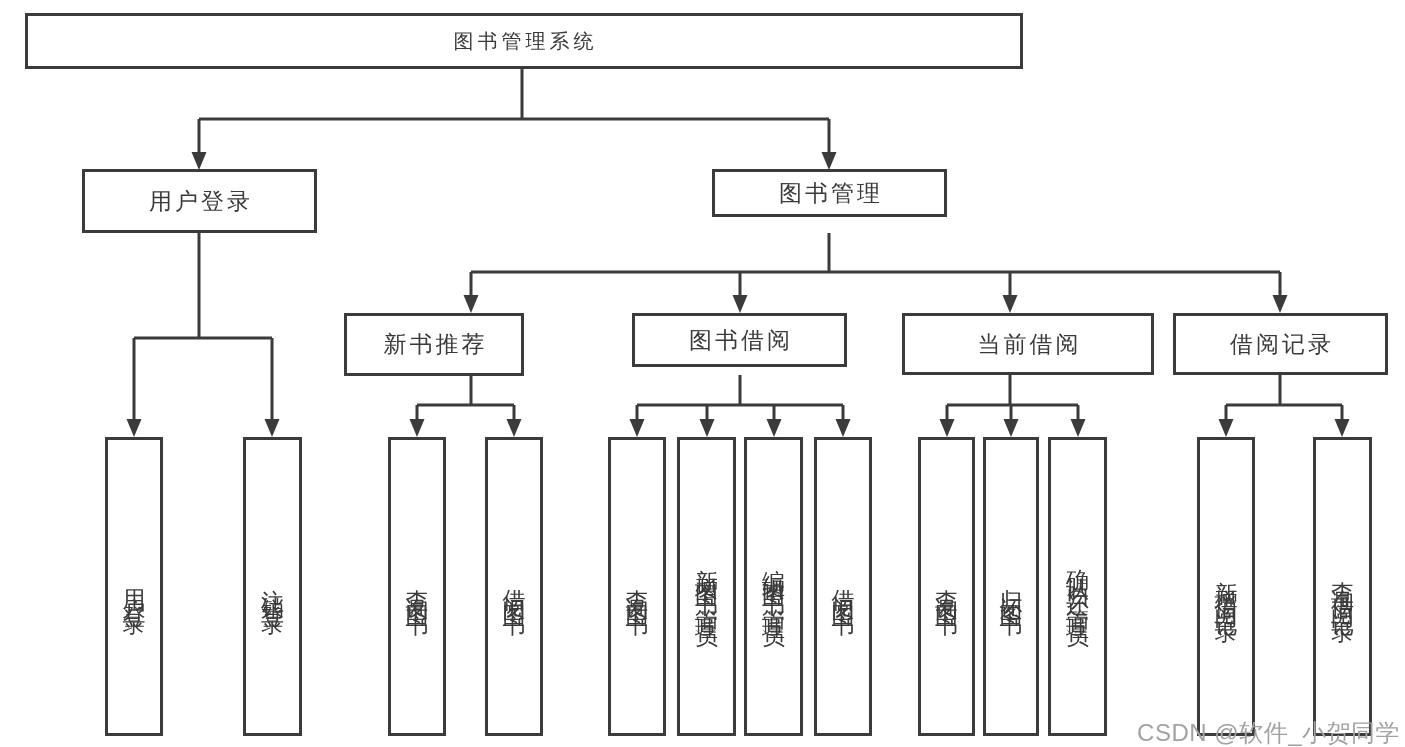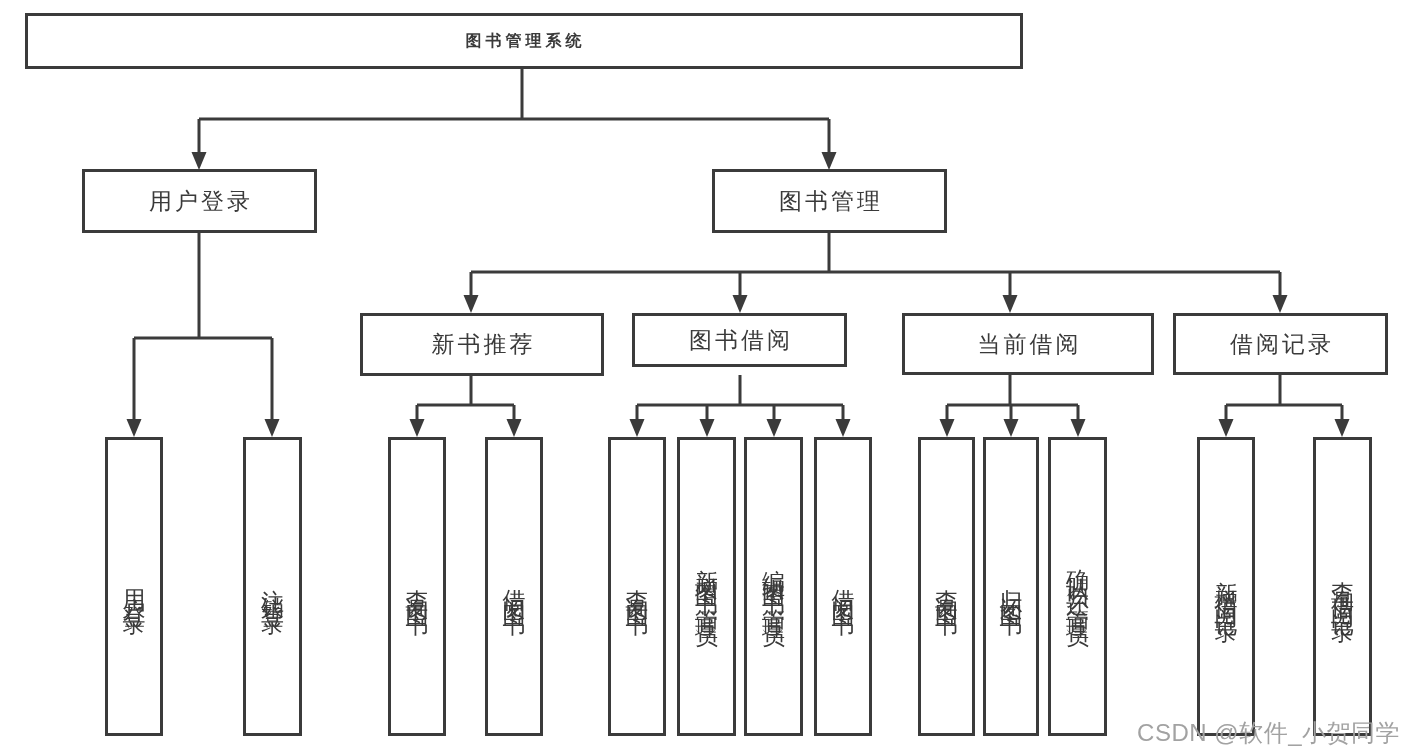--- a/index.html
+++ b/index.html
@@ -36,21 +36,21 @@
     justify-content:center;
     z-index:2;
   }
   .hlabel{
     font-size:23px;
     letter-spacing:3px;
     text-indent:3px;
     white-space:nowrap;
     color:var(--text);
   }
-  .root .hlabel{font-size:16px;letter-spacing:4px;font-weight:bold;}
+  .root .hlabel{font-size:20px;letter-spacing:4px;}
   .vlabel{
     writing-mode:vertical-rl;
     text-orientation:mixed;
     font-size:23px;
     letter-spacing:8px;
     line-height:1;
     color:var(--text);
     white-space:nowrap;
   }
   .watermark{
@@ -119,25 +119,25 @@
     </g>
   </svg>
 
   <div class="box root" style="left:25px;top:13px;width:998px;height:56px;">
     <span class="hlabel">图书管理系统</span>
   </div>
 
   <div class="box" style="left:82px;top:169px;width:235px;height:64px;">
     <span class="hlabel">用户登录</span>
   </div>
-  <div class="box" style="left:712px;top:169px;width:235px;height:64px;">
+  <div class="box" style="left:712px;top:169px;width:235px;height:48px;">
     <span class="hlabel">图书管理</span>
   </div>
 
-  <div class="box" style="left:360px;top:313px;width:244px;height:63px;">
+  <div class="box" style="left:344px;top:313px;width:180px;height:63px;">
     <span class="hlabel">新书推荐</span>
   </div>
   <div class="box" style="left:632px;top:313px;width:215px;height:54px;">
     <span class="hlabel">图书借阅</span>
   </div>
   <div class="box" style="left:902px;top:313px;width:252px;height:62px;">
     <span class="hlabel">当前借阅</span>
   </div>
   <div class="box" style="left:1173px;top:313px;width:215px;height:62px;">
     <span class="hlabel">借阅记录</span>

